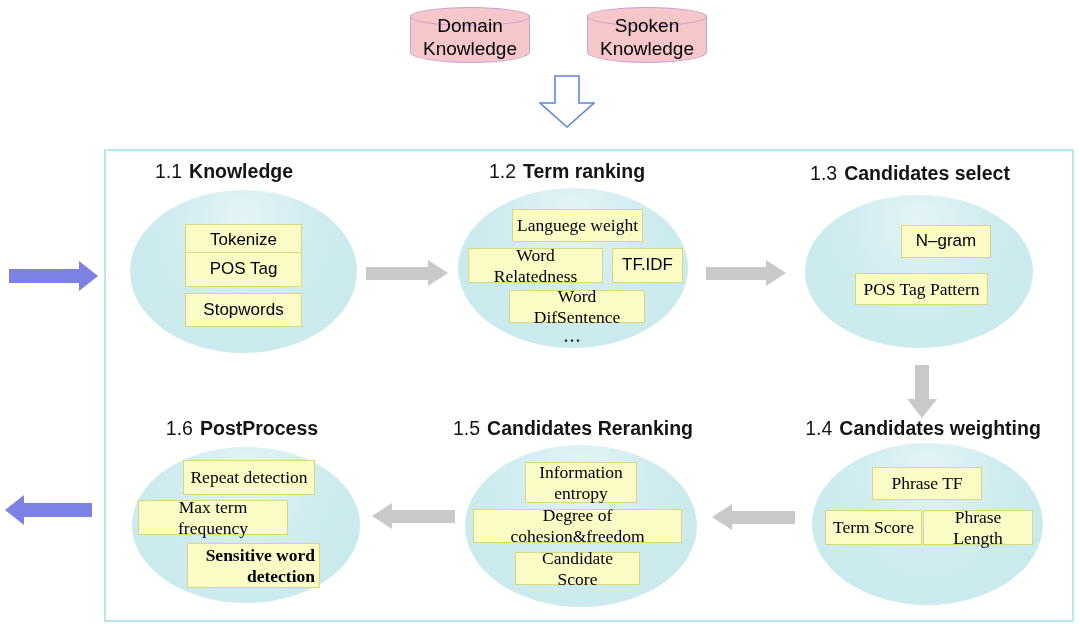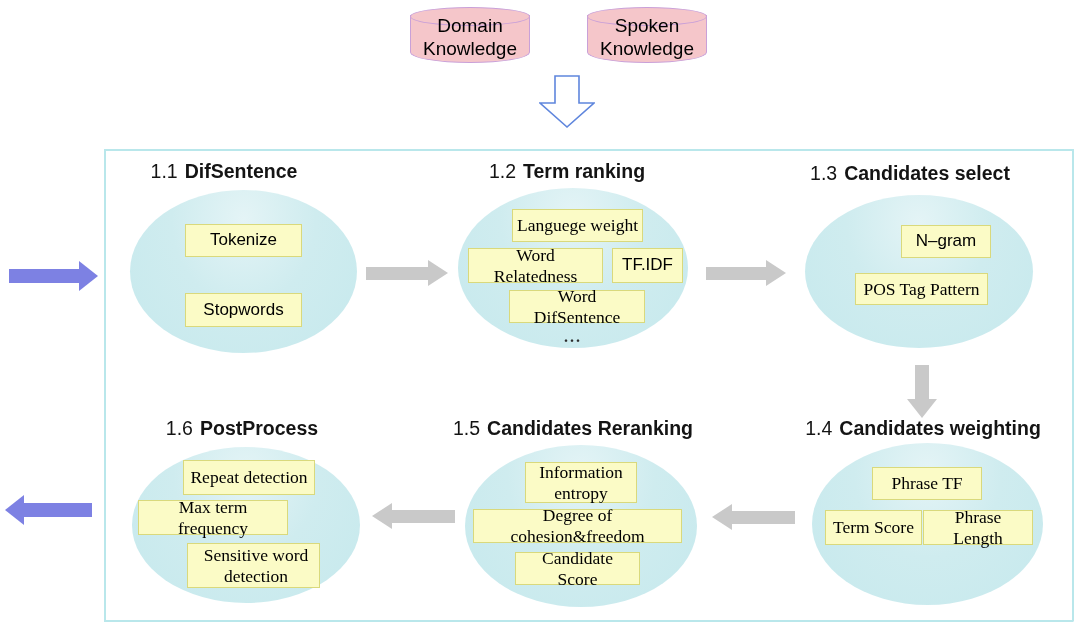--- a/index.html
+++ b/index.html
@@ -28,21 +28,21 @@
   
   .ellipse{position:absolute;border-radius:50%;
            background:radial-gradient(ellipse at 50% 18%, #e4f4f6 0%, #cfecef 45%, #c6e9ed 100%);}
 
   
   .item{position:absolute;background:#fbfbc6;border:1.5px solid #d9d97c;
         display:flex;align-items:center;justify-content:center;text-align:center;
         font-size:17px;color:#000;box-sizing:border-box;padding:2px 4px;line-height:1.18;}
   .serif{font-family:"Liberation Serif",serif;font-size:17.5px;}
   .sans{font-family:"Liberation Sans",sans-serif;}
-  .left-align{justify-content:flex-start;text-align:center;padding-left:9px;}
+  .left-align{justify-content:flex-start;text-align:right;padding-left:9px;font-weight:bold;}
   .ellipsis{position:absolute;font-family:"Liberation Serif",serif;font-weight:700;
             font-size:16px;letter-spacing:2px;color:#2c2c2c;text-align:center;}
 
   
   .shaft{position:absolute;background:#c9c9c9;}
   .head-right{position:absolute;width:0;height:0;border-top:13px solid transparent;
               border-bottom:13px solid transparent;border-left:20px solid #c9c9c9;}
   .head-left{position:absolute;width:0;height:0;border-top:13px solid transparent;
              border-bottom:13px solid transparent;border-right:20px solid #c9c9c9;}
   .head-down{position:absolute;width:0;height:0;border-left:15px solid transparent;
@@ -67,24 +67,25 @@
     <div class="cyl-label">Spoken Knowledge</div>
   </div>
 
   <svg style="position:absolute;left:539px;top:75px;" width="56" height="54" viewBox="0 0 56 54">
     <path d="M16 1 H40 V28 H55 L28 52 L1 28 H16 Z" fill="#ffffff" stroke="#5f86dd" stroke-width="1.6"></path>
   </svg>
 
   <div class="frame"></div>
 
   <div class="stage-title" style="left:124px;top:160px;width:200px;">
-    <span class="st-num">1.1</span><span class="st-name">DifSentence</span>
+    <span class="st-num">1.1</span><span class="st-name">Knowledge</span>
   </div>
   <div class="ellipse" style="left:130px;top:190px;width:227px;height:163px;"></div>
   <div class="item sans" style="left:185px;top:224px;width:117px;height:33px;">Tokenize</div>
+  <div class="item sans" style="left:185px;top:252px;width:117px;height:35px;">POS Tag</div>
   <div class="item sans" style="left:185px;top:293px;width:117px;height:34px;">Stopwords</div>
 
   <div class="stage-title" style="left:467px;top:160px;width:200px;">
     <span class="st-num">1.2</span><span class="st-name">Term ranking</span>
   </div>
   <div class="ellipse" style="left:458px;top:188px;width:230px;height:160px;"></div>
   <div class="item serif" style="left:512px;top:209px;width:131px;height:33px;">Languege weight</div>
   <div class="item serif" style="left:468px;top:248px;width:135px;height:35px;">Word Relatedness</div>
   <div class="item sans" style="left:612px;top:248px;width:71px;height:35px;">TF.IDF</div>
   <div class="item serif" style="left:509px;top:290px;width:136px;height:33px;">Word DifSentence</div>

